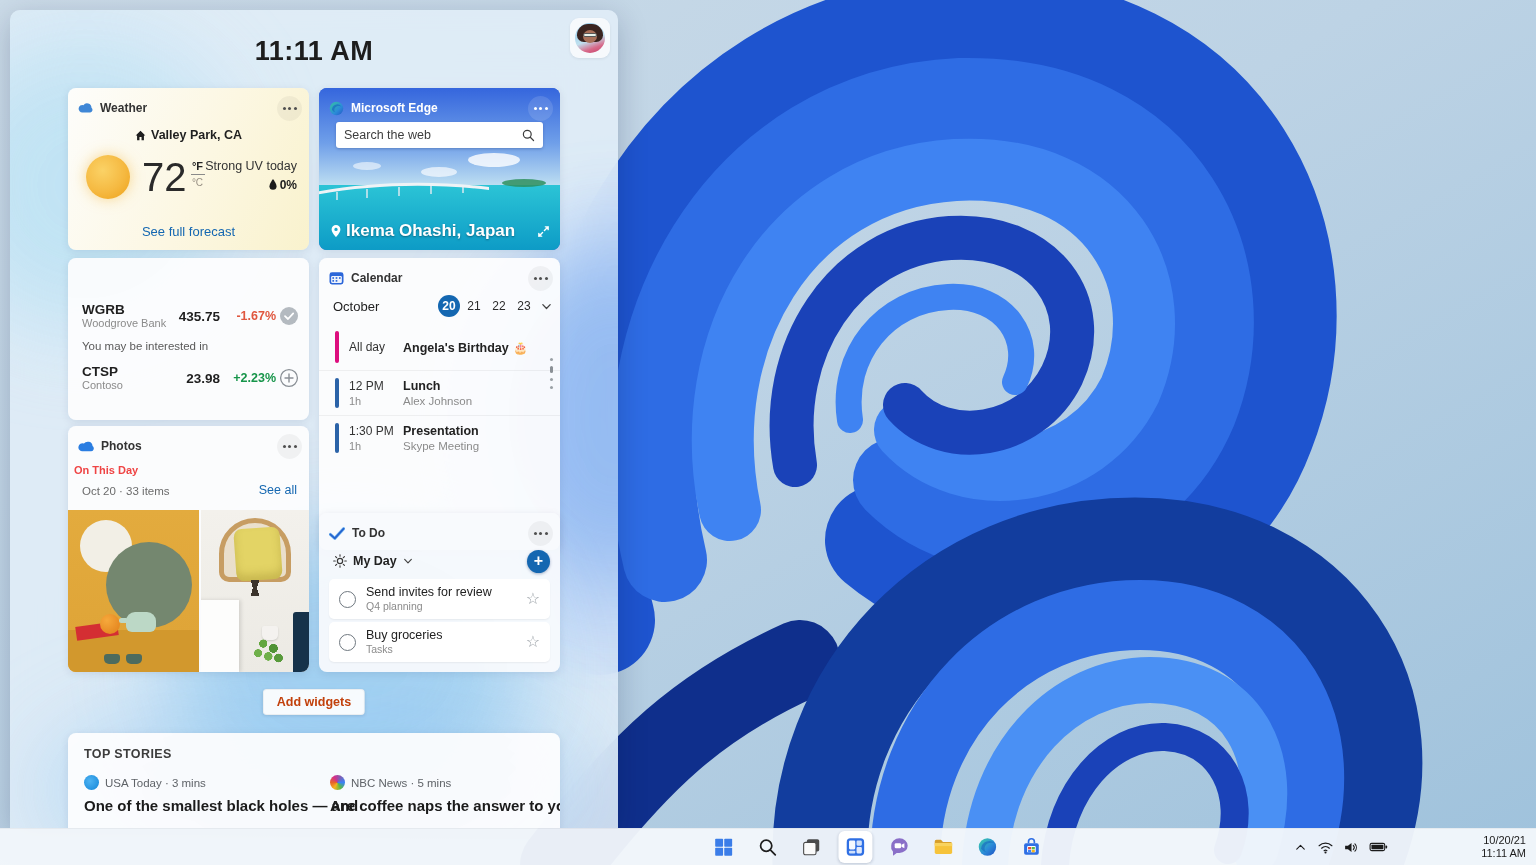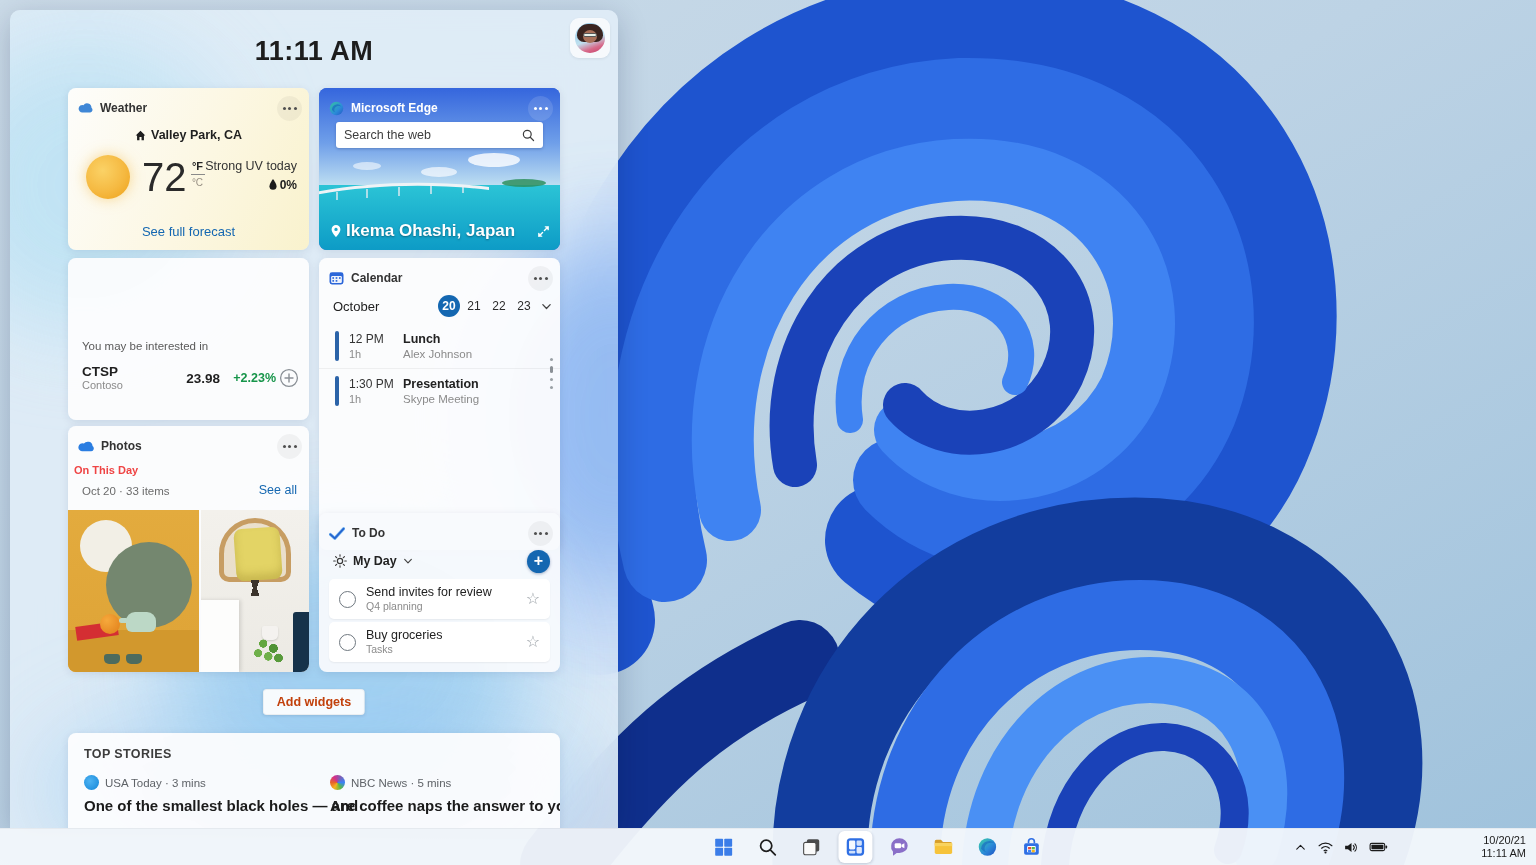--- a/index.html
+++ b/index.html
@@ -360,20 +360,34 @@
         <span class="edge-expand">
           <svg width="13" height="13" viewBox="0 0 14 14">
               <path d="M9 2 h3 v3 M12 2 L8 6 M5 12 H2 V9 M2 12 L6 8" fill="none" stroke="#fff" stroke-width="1.5" stroke-linecap="round" stroke-linejoin="round"></path>
             </svg>
         </span>
       </div>
     </div>
 
     <div class="card watchlist">
 
+      <div class="stock-row r1">
+        <span class="stock-id">
+          <div class="stock-symbol">WGRB</div>
+          <div class="stock-company">Woodgrove Bank</div>
+        </span>
+        <span class="stock-price">435.75</span>
+        <span class="stock-change chg-down">-1.67%</span>
+        <span class="stock-action">
+          <svg width="20" height="20" viewBox="0 0 20 20">
+              <circle cx="10" cy="10" r="9" fill="#b4bac0"></circle>
+              <path d="M6 10.2 L9 13 L14.2 7.4" fill="none" stroke="#fff" stroke-width="1.8" stroke-linecap="round" stroke-linejoin="round"></path>
+            </svg>
+        </span>
+      </div>
 
       <div class="suggest-label">You may be interested in</div>
 
       <div class="stock-row r2">
         <span class="stock-id">
           <div class="stock-symbol">CTSP</div>
           <div class="stock-company">Contoso</div>
         </span>
         <span class="stock-price">23.98</span>
         <span class="stock-change chg-up">+2.23%</span>
@@ -419,20 +433,30 @@
           <span class="date-pill">23</span>
           <span style="margin-left:3px;">
             <svg width="11" height="11" viewBox="0 0 12 12">
                 <polyline points="2,4 6,8.2 10,4" fill="none" stroke="#444" stroke-width="1.4" stroke-linecap="round" stroke-linejoin="round"></polyline>
               </svg>
           </span>
         </span>
       </div>
 
       <div class="cal-events">
+        <div class="event-row">
+          <span class="event-bar bar-pink"></span>
+          <span class="event-time">
+              <div class="ev-time">All day</div>
+            </span>
+          <span>
+            <span class="ev-title">Angela's Birthday</span>
+            <span style="font-size:12px;">🎂</span>
+          </span>
+        </div>
         <div class="event-row">
           <span class="event-bar bar-blue"></span>
           <span class="event-time">
             <div class="ev-time">12 PM</div>
             <div class="ev-dur">1h</div>
           </span>
           <span>
             <div class="ev-title">Lunch</div>
             <div class="ev-sub">Alex Johnson</div>
           </span>

